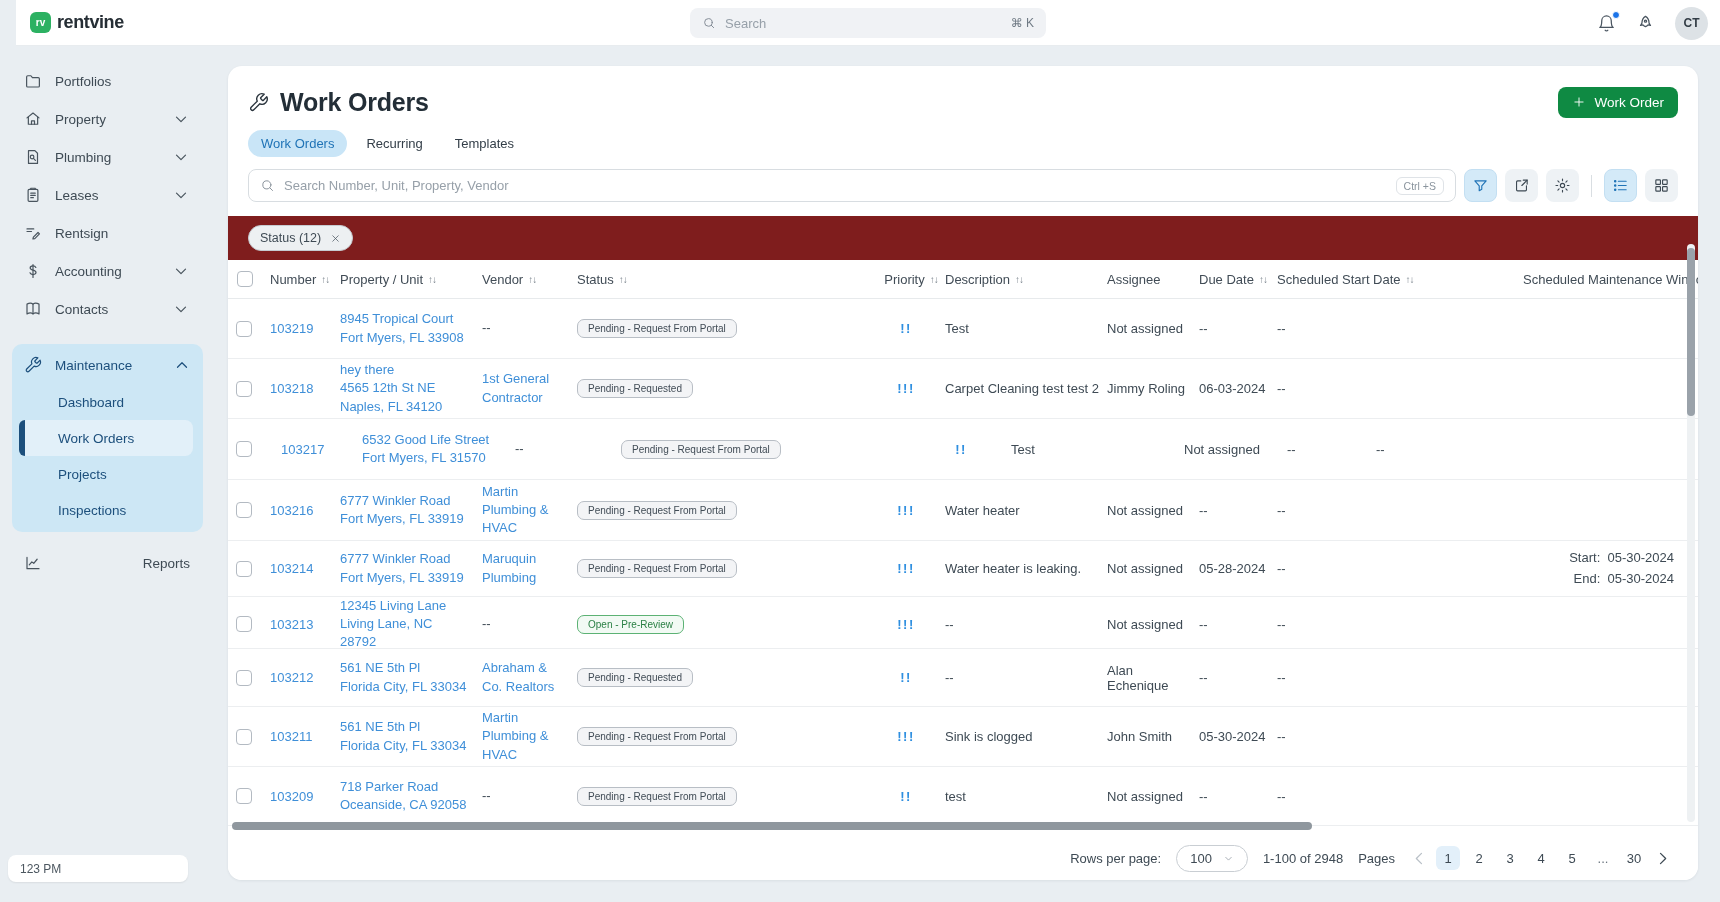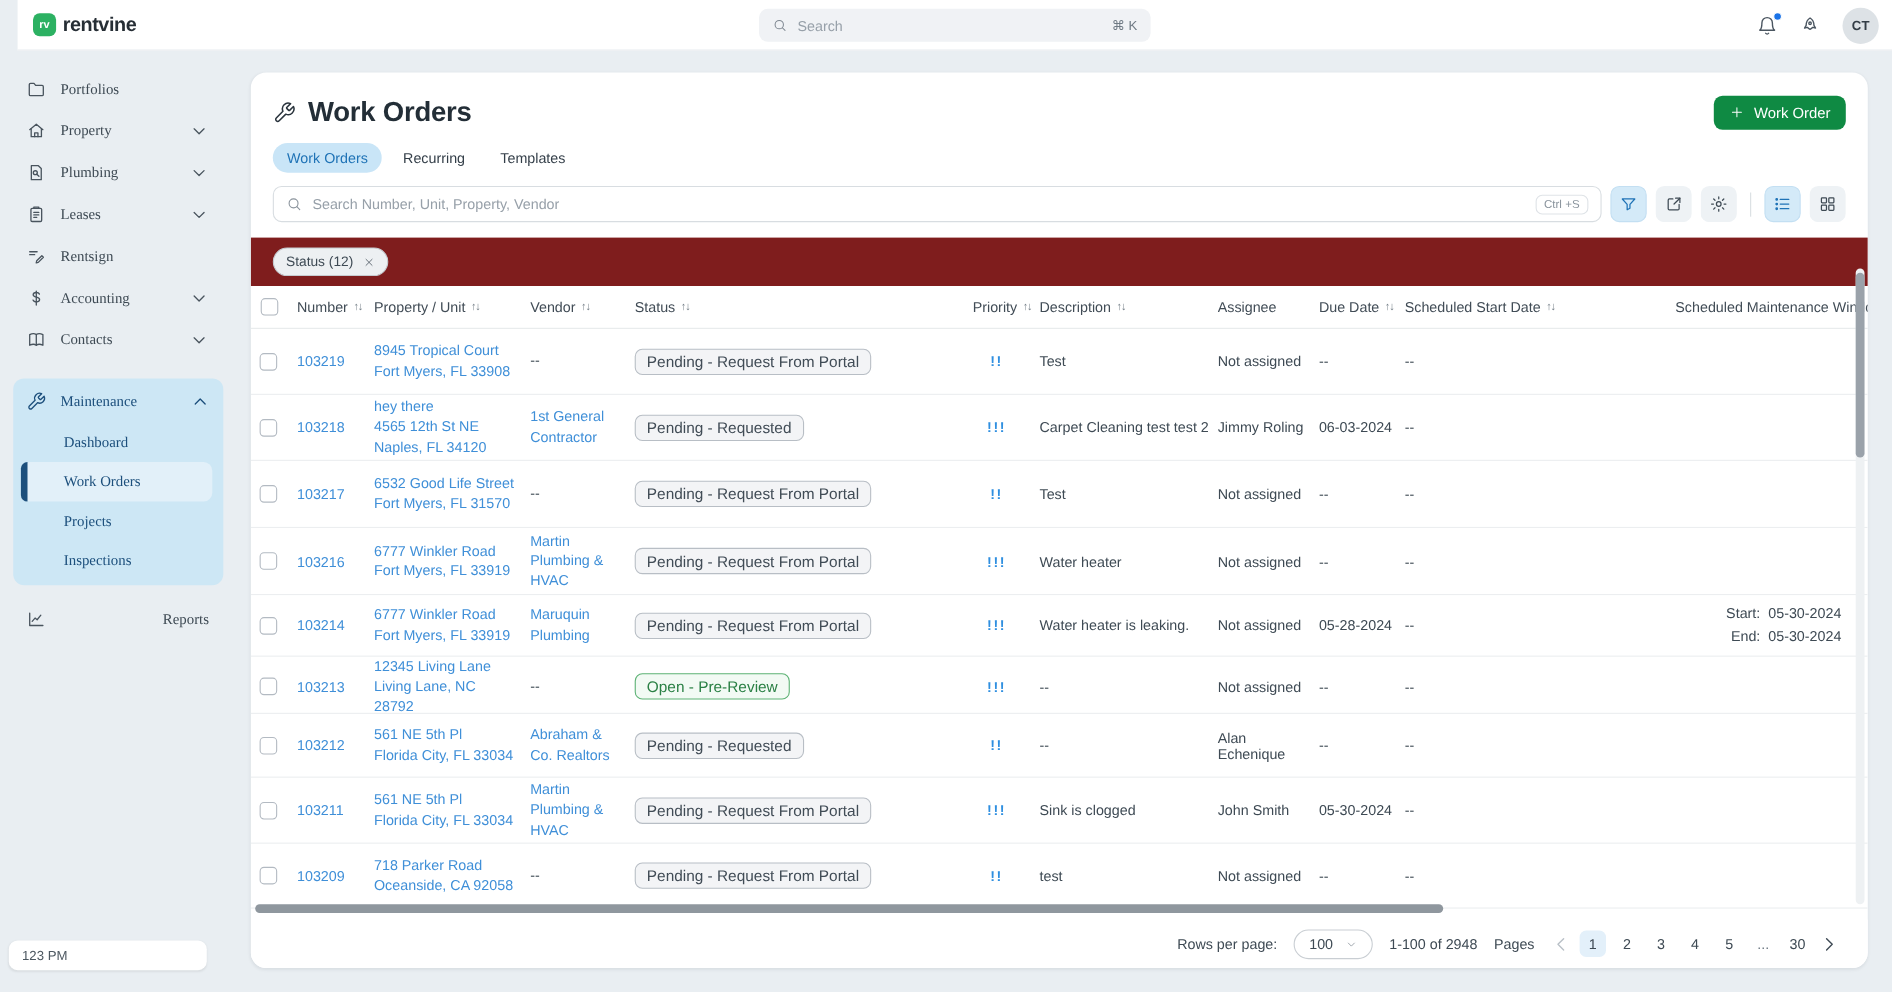--- a/index.html
+++ b/index.html
@@ -29,21 +29,21 @@
   .topic { width:19px; height:19px; color:#4a5560; cursor:pointer; position:relative; }
   .bell-wrap { position:relative; }
   .dot { position:absolute; top:-3px; right:-4px; width:8px; height:8px; border-radius:50%; background:#1a73e8; border:1.5px solid #fff; }
   .avatar { width:33px; height:33px; border-radius:50%; background:#dde2e6; display:flex; align-items:center;
     justify-content:center; font-size:12px; font-weight:bold; color:#333d46; cursor:pointer; }
 
   
   .sidebar { position:absolute; top:46px; left:0; bottom:0; width:210px; padding-top:16px; }
   .nav-item { height:38px; display:flex; align-items:center; padding:0 20px 0 24px; gap:13px; font-size:13.5px; color:#3e4a54; cursor:pointer; }
   .nav-item .icon { width:18px; height:18px; color:#49545e; }
-  .nav-label { flex:1;font-family:Liberation Serif, serif; }
+  .nav-label { flex:1; }
   .nav-chevron { width:14px; height:14px; color:#5a656f; }
   .nav-group { margin:16px 7px 0 12px; background:#cde7f5; border-radius:10px; padding:2px 0 4px; }
   .nav-group .nav-item { padding:0 12px 0 12px; color:var(--navy); }
   .nav-group .nav-item .icon, .nav-group .nav-chevron { color:var(--navy); }
   .nav-child { height:36px; display:flex; align-items:center; padding-left:39px; font-size:13.5px; color:var(--navy);
     position:relative; margin:0 10px 0 7px; border-radius:8px; cursor:pointer; }
   .nav-child.selected { background:#e2f0f9; }
   .nav-child.selected::before { content:''; position:absolute; left:0; top:0; bottom:0; width:6px; background:var(--navy); border-radius:8px 0 0 8px; }
   .nav-item.after-group { margin-top:12px;text-align:right; }
   .clock { position:absolute; left:8px; bottom:20px; width:180px; height:27px; background:#fff; border-radius:8px;
@@ -84,21 +84,21 @@
   .sort { font-size:10px; color:#78828b; letter-spacing:-1px; cursor:pointer; }
   .th.c-select, .cell.c-select { display:flex; justify-content:center; }
   .th.c-priority { justify-content:center; padding-right:0; }
   .rows { height:556px; overflow:hidden; }
   .trow { display:grid; grid-template-columns:var(--cols); align-items:center; border-bottom:1px solid #eceef0; font-size:13px; }
   .cell { padding-right:10px; }
   .cbx { width:16px; height:16px; border:1.5px solid #b3bac2; border-radius:4px; background:#fff; cursor:pointer; }
   a.link { color:var(--link); text-decoration:none; cursor:pointer; }
   .plines div { line-height:1.4; }
   .vendor-cell { line-height:1.4; }
-  .badge { display:inline-block; border:1px solid #b8bec5; background:#f3f4f6; color:#414c56; font-size:14px;
+  .badge { display:inline-block; border:1px solid #b8bec5; background:#f3f4f6; color:#414c56; font-size:10px;
     padding:3px 10px; border-radius:7px; white-space:nowrap; }
   .badge.green { border-color:#5cb274; background:#f2faf4; color:#2b8045; }
   .prio { display:block; text-align:center; color:#2f8fe0; font-weight:bold; letter-spacing:1.5px; font-size:13px; }
   .c-description { white-space:nowrap; }
   .winlines { text-align:right; padding-right:14px; line-height:1.55; color:#3e4a54; }
   .trow.partial { align-items:start; border-bottom:0; overflow:hidden; }
   .trow.partial .plines { padding-top:6px; }
 
   .hscroll { position:absolute; left:4px; bottom:50px; width:1080px; height:8px; border-radius:4px; background:#8f979e; cursor:pointer; }
   .vtrack { position:absolute; right:3px; top:178px; width:8px; height:578px; background:#eef1f3; border-radius:4px; }
@@ -458,21 +458,21 @@
         <div class="cell c-status"><span class="badge">Pending - Requested</span></div>
         <div class="cell c-priority">
           <span class="prio">!!!</span>
         </div>
         <div class="cell c-description"><span>Carpet Cleaning test test 2</span></div>
         <div class="cell c-assignee"><span>Jimmy Roling</span></div>
         <div class="cell c-due"><span>06-03-2024</span></div>
         <div class="cell c-start"><span>--</span></div>
         <div class="cell c-window"></div>
       </div>
-      <div class="trow" style="height: 61px;">
+      <div class="trow" style="height: 61px; gap: 11px;">
         <div class="cell c-select">
           <span class="cbx"></span>
         </div>
         <div class="cell c-number"><a class="link">103217</a></div>
         <div class="cell c-property">
           <div class="plines">
             <div><a class="link">6532 Good Life Street</a></div>
             <div><a class="link">Fort Myers, FL 31570</a></div>
           </div>
         </div>

